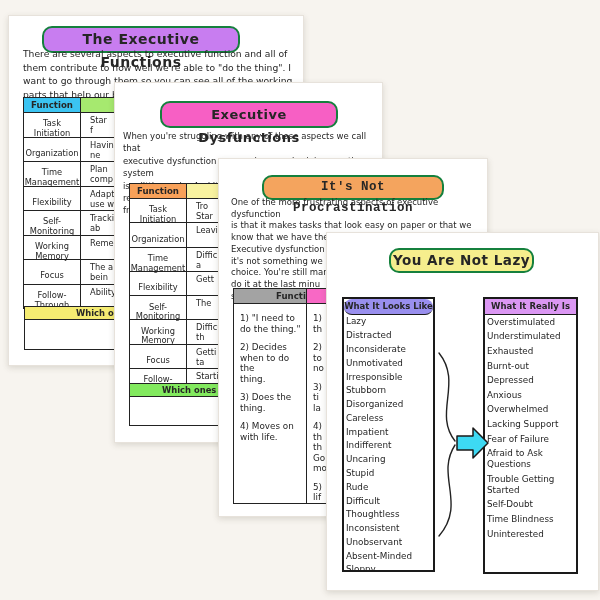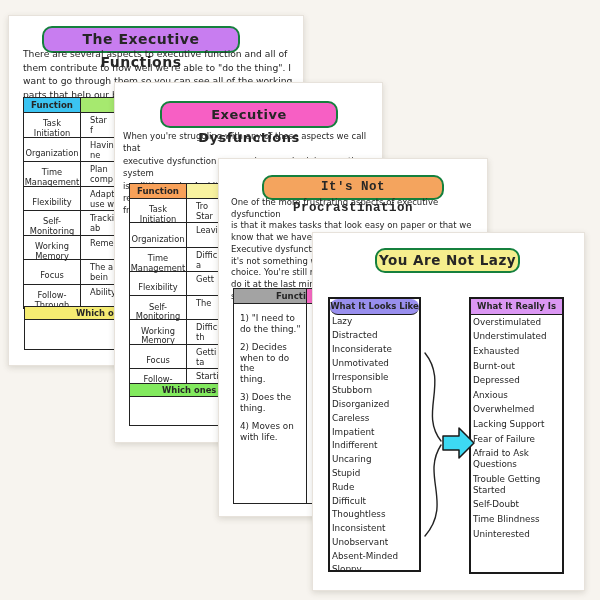--- a/index.html
+++ b/index.html
@@ -190,21 +190,21 @@
 th
 Go
 mo</div>
             <div class="fitem">5)
 lif</div>
           </div>
       </div>
     </div>
   </div>
 
-  <div class="sheet" style="left:312px;top:232px;width:273px;height:359px">
+  <div class="sheet" style="left:326px;top:232px;width:273px;height:359px">
     <div class="tbox" style="left: 62px; top: 15px; width: 141px; height: 21px; font-size: 13.5px; line-height: 21px; background: rgb(246, 238, 141);">You Are Not Lazy</div>
 
     <div class="lbox" style="left:15px;top:64px;width:93px;height:275px">
       <div class="lhdr" style="background: rgb(153, 143, 238); border-radius: 8px;">What It Looks Like</div>
       <div>
           <div class="litem">Lazy</div>
           <div class="litem">Distracted</div>
           <div class="litem">Inconsiderate</div>
           <div class="litem">Unmotivated</div>
           <div class="litem">Irresponsible</div>

